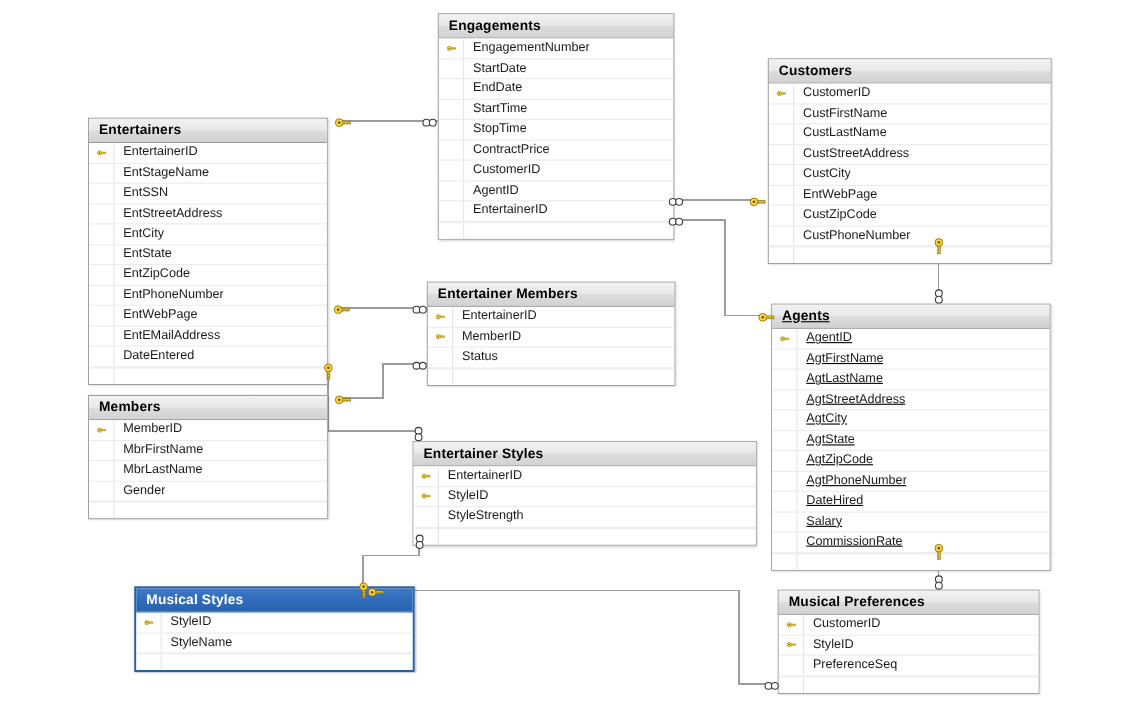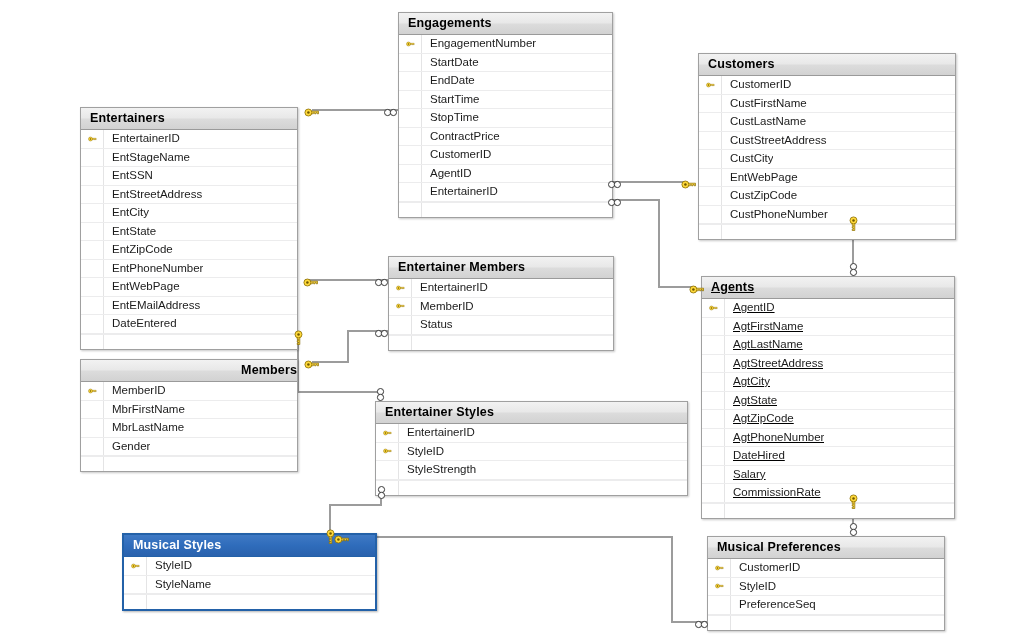--- a/index.html
+++ b/index.html
@@ -320,21 +320,21 @@
           </div>
           <div class="row">
             <div class="gutter"></div>
             <div class="fname">CommissionRate</div>
           </div>
           <div class="pad">
             <div class="gutter"></div>
           </div>
         </div>
       </div>
-      <div class="table" style="left: 80px; top: 359px; width: 218px; text-align: right;">
+      <div class="table" style="left: 80px; top: 359px; width: 218px;">
         <div class="hdr">Members</div>
         <div class="rows">
           <div class="row">
             <div class="gutter">
               <svg viewBox="0 0 16 11" width="11" height="8" class="keyicon">
                 <g>
                   <path d="M7 4.2 H14.5 V6.8 H13.2 V5.6 H12 V6.8 H10.6 V5.6 H9.4 V6.8 H7 Z" fill="#ffd93b" stroke="#8a6d00" stroke-width="0.7" stroke-linejoin="round"></path>
                   <circle cx="4.4" cy="5.5" r="3.5" fill="#ffd93b" stroke="#8a6d00" stroke-width="0.8"></circle>
                   <circle cx="4.4" cy="5.5" r="1.25" fill="#6f5800"></circle>
                 </g>

